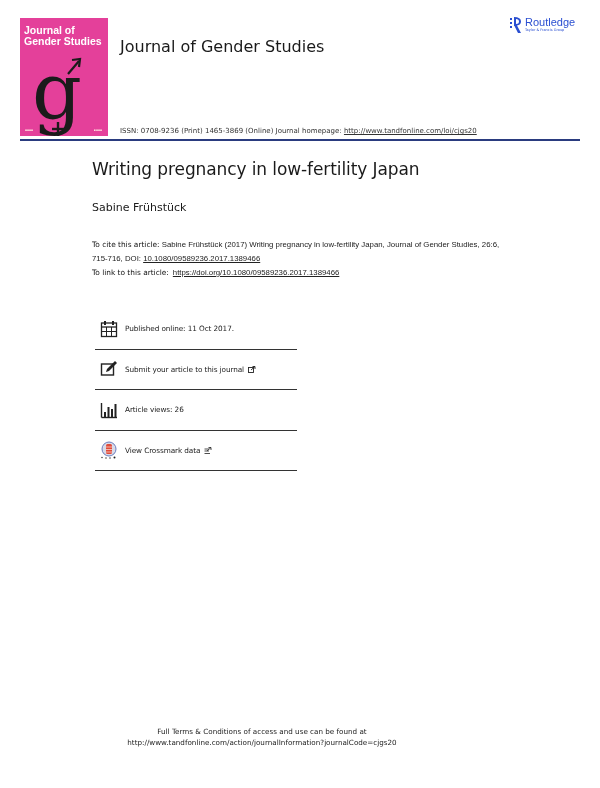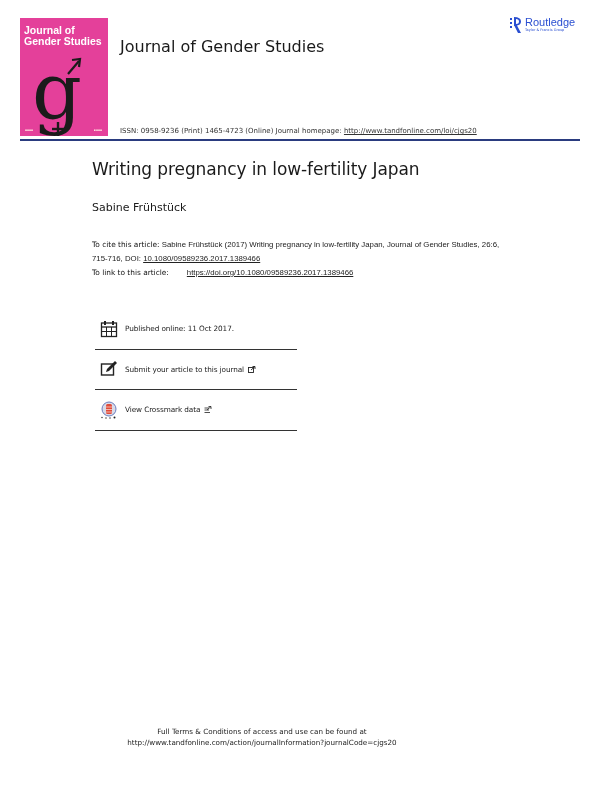--- a/index.html
+++ b/index.html
@@ -52,21 +52,21 @@
       position: absolute; left: 92px; top: 238px; width: 420px; font-size: 7.8px; line-height: 14px;
       font-family: "Liberation Sans", sans-serif; color: #222;
     }
     .cite-block .lbl { font-family: "DejaVu Sans", sans-serif; font-size: 7.4px; color: #111; }
     .cite-block a { color: #222; text-decoration: underline; }
     .link-block {
       position: absolute; left: 92px; top: 268px; font-size: 7.8px;
       font-family: "Liberation Sans", sans-serif; color: #222; white-space: nowrap;
     }
     .link-block .lbl { font-family: "DejaVu Sans", sans-serif; font-size: 7.4px; color: #111; }
-    .link-block a { color: #222; text-decoration: underline; margin-left: 18px; }
+    .link-block a { color: #222; text-decoration: underline; margin-left: 4px; }
 
     .info-list { position: absolute; left: 95px; top: 309px; width: 202px; }
     .info-item {
       position: relative; height: 40.5px; border-bottom: 1.5px solid #333;
       display: flex; align-items: center;
     }
     .info-item:first-child { margin-top: 0; }
     .info-item .ico { position: absolute; left: 5px; width: 18px; height: 18px; }
     .info-item .txt {
       position: absolute; left: 30px; font-size: 7.3px; color: #222;
@@ -109,21 +109,21 @@
     <rect x="0" y="10" width="2" height="2" fill="#2b4fd1"></rect>
     <path d="M4 1 Q11 1 11 5.5 Q11 9 7 9.5 L11 17 L8 17 L4.5 10 L4 10 Z M6 3 L6 8 Q9 8 9 5.5 Q9 3 6 3 Z" fill="#2b4fd1"></path>
   </svg>
   <div class="routledge-text">
     <div class="routledge-name">Routledge</div>
     <div class="routledge-sub">Taylor &amp; Francis Group</div>
   </div>
 </div>
 
 <div class="issn-line">
-  <span>ISSN: 0958-9236 (Print) 1465-4723 (Online) Journal homepage: </span><a>http://www.tandfonline.com/loi/cjgs20</a>
+  <span>ISSN: 0708-9236 (Print) 1465-3869 (Online) Journal homepage: </span><a>http://www.tandfonline.com/loi/cjgs20</a>
 </div>
 <div class="header-rule"></div>
 
 <div class="article-title">Writing pregnancy in low-fertility Japan</div>
 <div class="author">Sabine Frühstück</div>
 
 <div class="cite-block">
   <span class="lbl">To cite this article:</span><span> Sabine Frühstück (2017) Writing pregnancy in low-fertility Japan, Journal of Gender Studies, 26:6, 715-716, DOI: </span><a>10.1080/09589236.2017.1389466</a>
 </div>
 
@@ -149,20 +149,31 @@
     <svg class="ico" viewBox="0 0 18 18">
       <rect x="1.5" y="4" width="12" height="11" fill="none" stroke="#222" stroke-width="1.4"></rect>
       <path d="M6 12 L7 9 L15 1 L17 3 L9 11 Z" fill="#222"></path>
     </svg>
     <span class="txt"><span>Submit your article to this journal</span><svg class="ext" viewBox="0 0 8 7">
           <rect x="0.5" y="1.5" width="5" height="5" fill="none" stroke="#222" stroke-width="0.9"></rect>
           <path d="M3 4 L7 0.5 M4.5 0.5 L7 0.5 L7 3" fill="none" stroke="#222" stroke-width="0.9"></path>
         </svg></span>
   </div>
 
+  <div class="info-item">
+    <svg class="ico" viewBox="0 0 18 18">
+      <line x1="1.5" y1="2" x2="1.5" y2="16.5" stroke="#222" stroke-width="1.4"></line>
+      <line x1="1.5" y1="16.5" x2="17" y2="16.5" stroke="#222" stroke-width="1.4"></line>
+      <rect x="4" y="11" width="2" height="5" fill="#222"></rect>
+      <rect x="7.5" y="6" width="2" height="10" fill="#222"></rect>
+      <rect x="11" y="8" width="2" height="8" fill="#222"></rect>
+      <rect x="14.5" y="3" width="2" height="13" fill="#222"></rect>
+    </svg>
+    <span class="txt">Article views: 26</span>
+  </div>
 
 
   <div class="info-item">
     <svg class="ico" viewBox="0 0 18 18">
       <circle cx="9" cy="8" r="7" fill="#d9dbe8" stroke="#6b7dbf" stroke-width="1"></circle>
       <rect x="6" y="3" width="6" height="10" rx="1.5" fill="#e04b3a"></rect>
       <line x1="6" y1="6" x2="12" y2="6" stroke="#fff" stroke-width="0.6"></line>
       <line x1="6" y1="8.5" x2="12" y2="8.5" stroke="#fff" stroke-width="0.6"></line>
       <line x1="6" y1="11" x2="12" y2="11" stroke="#fff" stroke-width="0.6"></line>
       <circle cx="2" cy="16.5" r="0.7" fill="#222"></circle>

